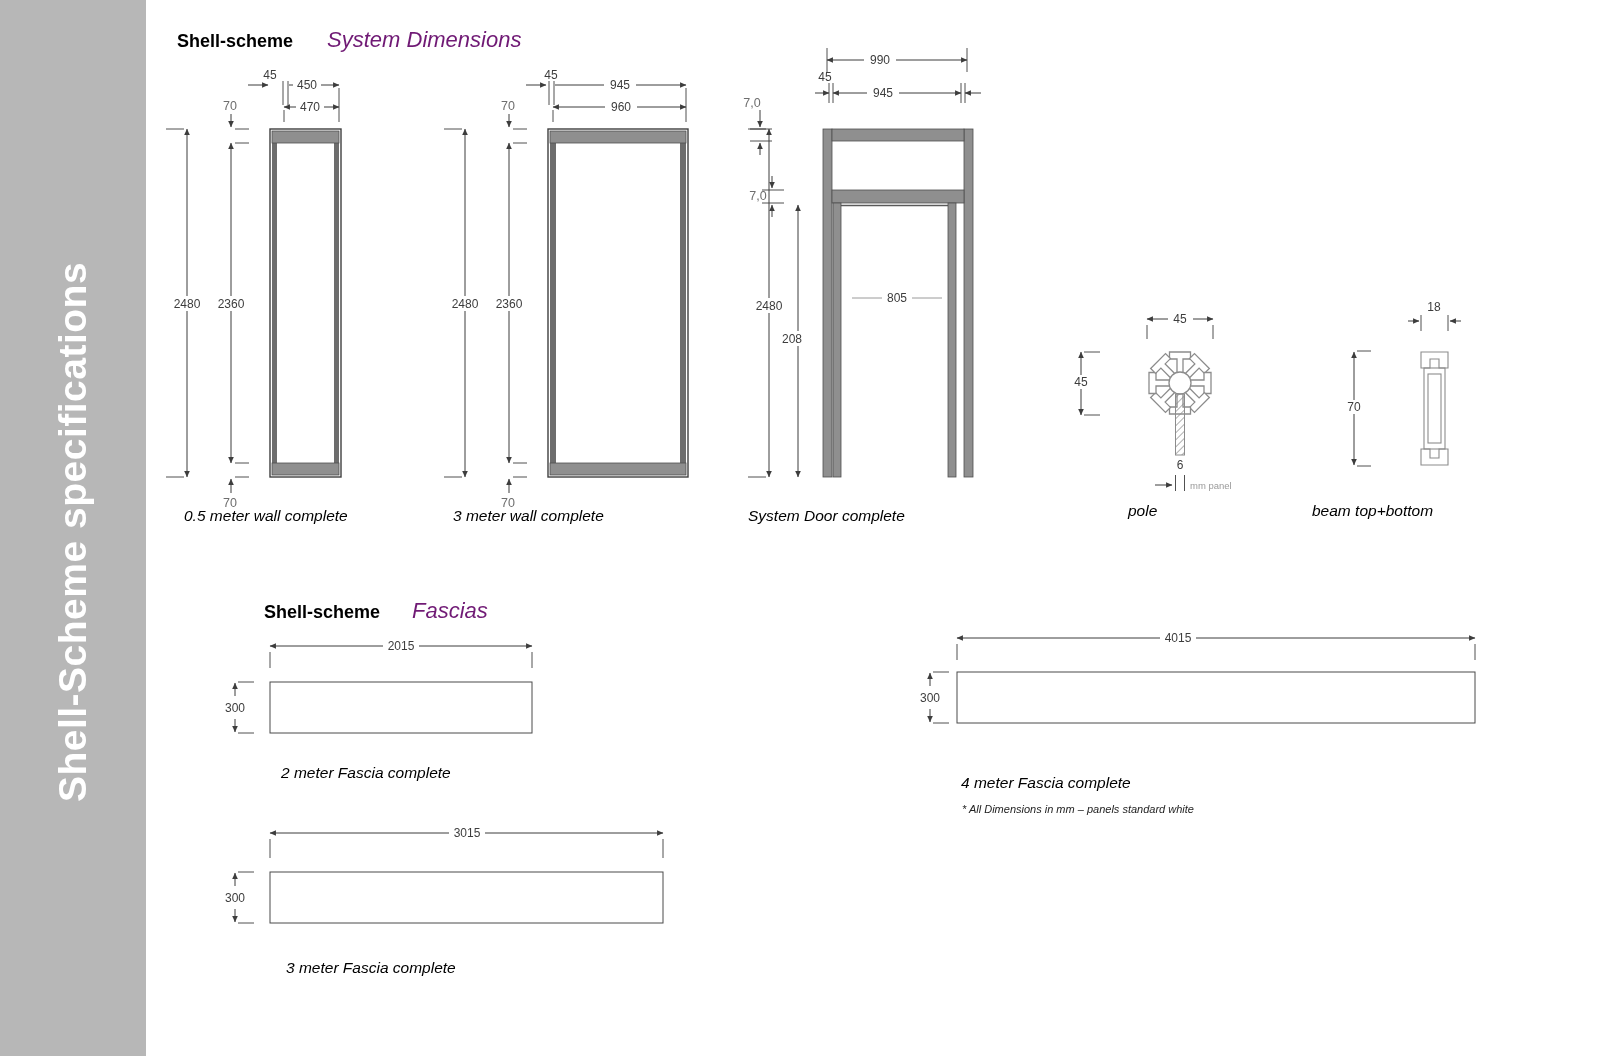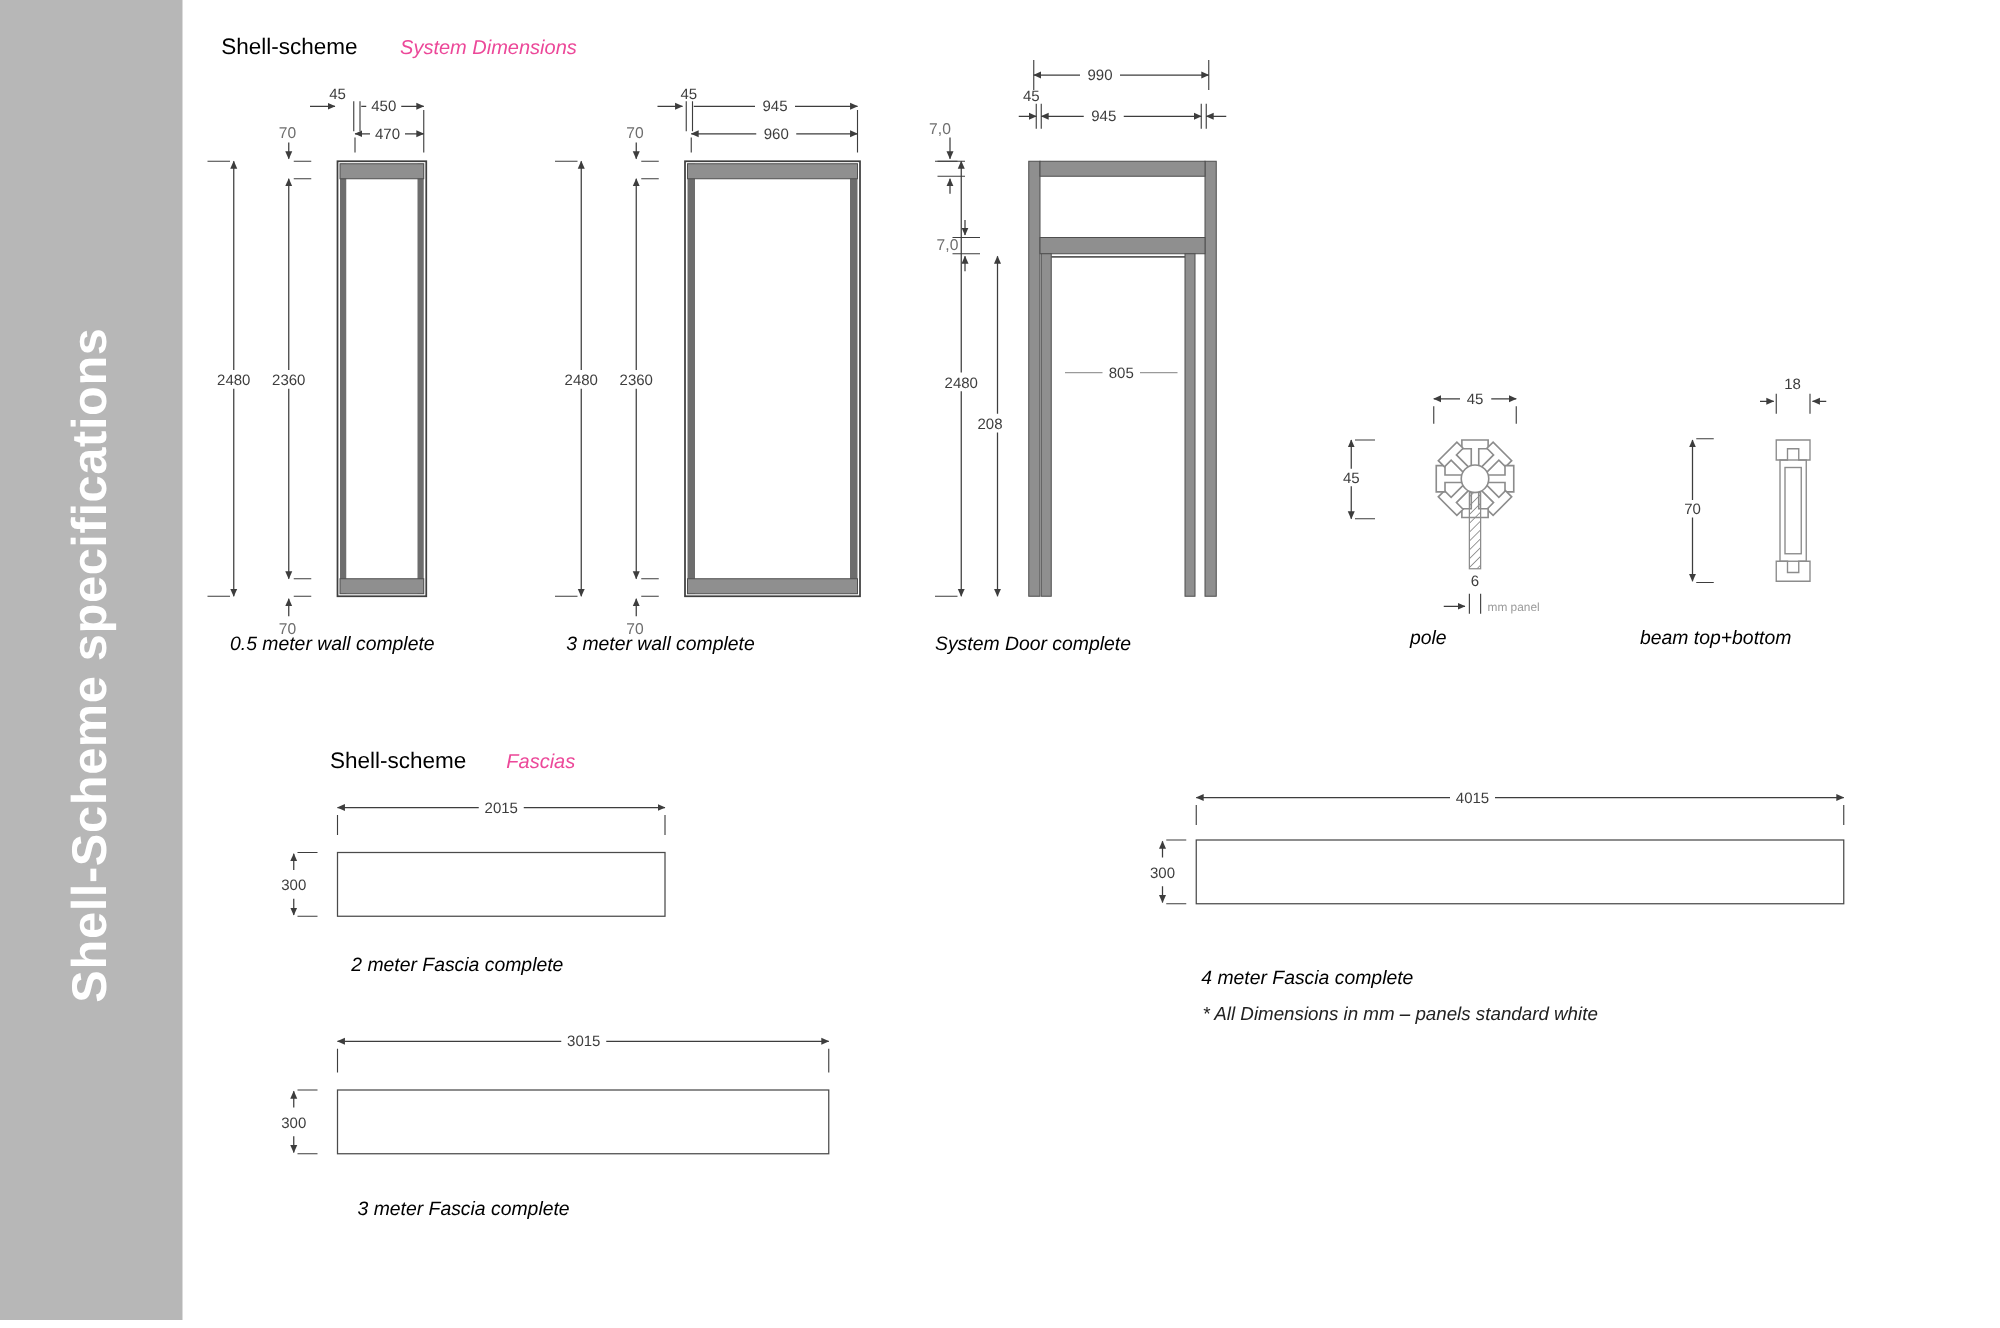--- a/index.html
+++ b/index.html
@@ -2,29 +2,29 @@
 <html><head>
 <meta charset="utf-8">
 <style>
   html,body{margin:0;padding:0;background:#fff;}
   .page{position:relative;width:1600px;height:1062px;background:#fff;overflow:hidden;
         font-family:"Liberation Sans", sans-serif;}
   .sidebar{position:absolute;left:0;top:0;width:146px;height:1056px;background:#b7b7b7;}
   .sidebar-title{position:absolute;left:73px;top:532px;transform:translate(-50%,-50%) rotate(-90deg);
         white-space:nowrap;font-weight:bold;font-size:39px;color:#fff;letter-spacing:0.5px;}
   .header{position:absolute;display:flex;align-items:baseline;white-space:nowrap;}
-  .h-bold{font-weight:normal;font-size:18px;color:#000;}
-  .h-italic{font-style:italic;font-size:16px;color:#ec4899;}
+  .h-bold{font-weight:bold;font-size:18px;color:#000;}
+  .h-italic{font-style:italic;font-size:22px;color:#701a75;}
   .h-system{left:177px;top:27px;}
   .h-system .h-italic{margin-left:34px;}
   .h-fascias{left:264px;top:598px;}
   .h-fascias .h-italic{margin-left:32px;}
   .drawing{position:absolute;}
   .caption{position:absolute;font-style:italic;font-size:15.5px;color:#000;text-align:left;white-space:nowrap;}
-  .note{position:absolute;font-style:italic;font-size:15px;color:#222;white-space:nowrap;}
+  .note{position:absolute;font-style:italic;font-size:11px;color:#222;white-space:nowrap;}
   
   .dim{stroke:#3d3d3d;stroke-width:1;fill:none;}
   .tick{stroke:#3d3d3d;stroke-width:0.9;fill:none;}
   .leader{stroke:#9a9a9a;stroke-width:1;fill:none;}
   .lbl{font-family:"Liberation Sans",sans-serif;font-size:12px;fill:#3d3d3d;text-anchor:middle;}
   .lbl-light{font-family:"Liberation Sans",sans-serif;font-size:12.5px;fill:#6e6e6e;text-anchor:middle;}
   .lbl-tiny{font-family:"Liberation Sans",sans-serif;font-size:9.5px;fill:#9a9a9a;text-anchor:start;}
   .mask{fill:#fff;}
   .frameOuter{fill:#fff;stroke:#3f3f3f;stroke-width:1.4;}
   .barFill{fill:#8f8f8f;stroke:#4f4f4f;stroke-width:0.8;}

